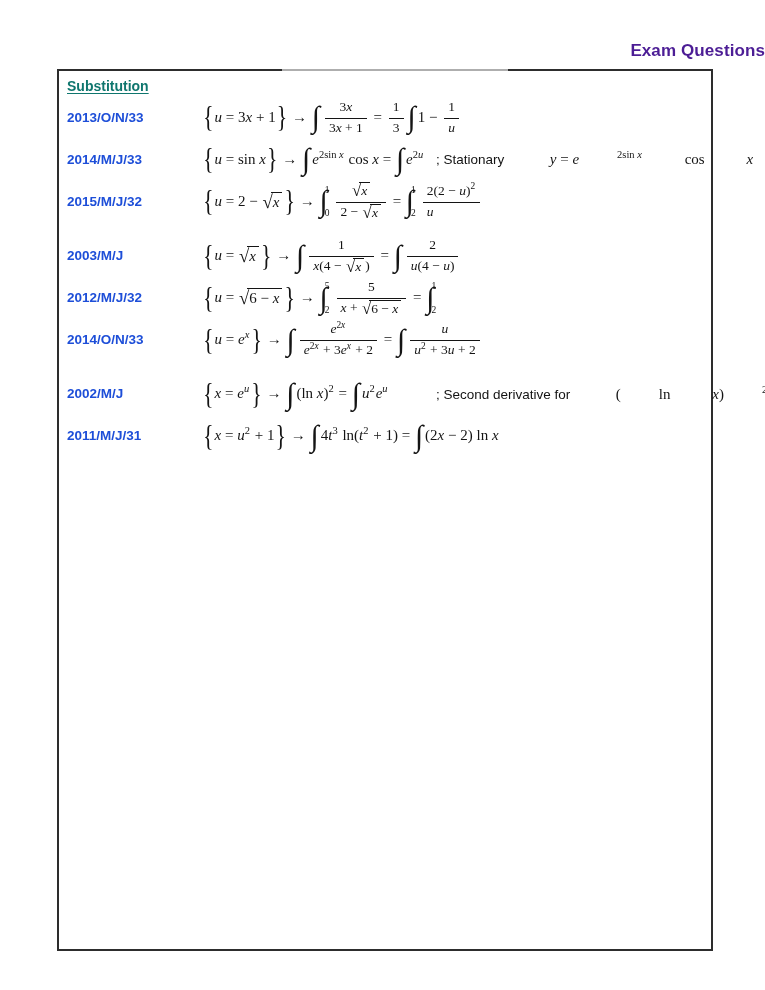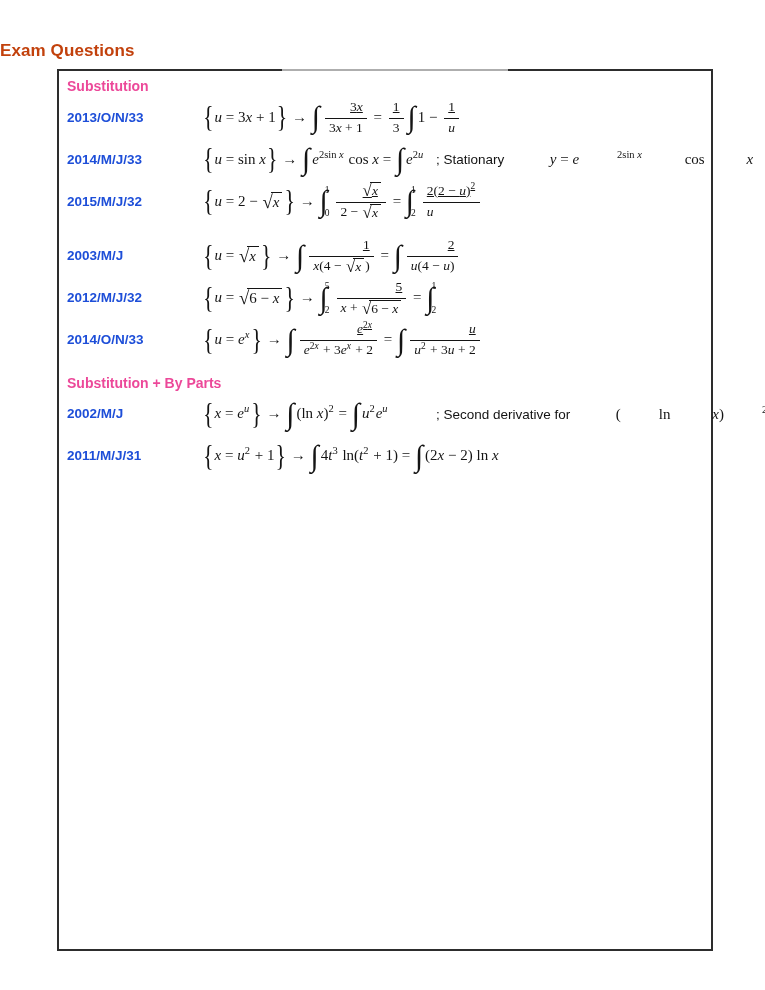--- a/index.html
+++ b/index.html
@@ -1,40 +1,40 @@
 <!DOCTYPE html>
 <html><head>
 <meta charset="utf-8">
 <style>
   html,body{margin:0;padding:0;background:#ffffff;}
   .page{position:relative;width:765px;height:990px;background:#ffffff;overflow:hidden;
         font-family:"Liberation Sans",sans-serif;color:#141414;}
-  .title{padding-top:41px;height:20px;text-align:left;font:700 17px/20px "Liberation Sans",sans-serif;
-         color:#c2410c;margin-bottom:8px;letter-spacing:.1px;}
+  .title{padding-top:41px;height:20px;text-align:right;font:700 17px/20px "Liberation Sans",sans-serif;
+         color:#4c1d95;margin-bottom:8px;letter-spacing:.1px;}
   .box{position:relative;margin-left:57px;width:656px;height:882px;box-sizing:border-box;
        border:2px solid #2d2d2d;padding:6px 14px 0 8px;background:#fff;}
   
   .border-fade{position:absolute;top:-2px;left:223px;width:226px;height:2px;background:#aeaeae;}
   .section{margin-bottom:14px;}
-  .section-heading{font:700 14px/18px "Liberation Sans",sans-serif;color:#ec4899;
-                   text-underline-offset:2px;margin-bottom:0;}
+  .section-heading{font:700 14px/18px "Liberation Sans",sans-serif;color:#0f766e;
+                   text-decoration:underline;text-underline-offset:2px;margin-bottom:0;}
   .row{position:relative;display:flex;align-items:center;min-height:40px;margin:2px 0;}
   .row-label{flex:none;width:135px;font:600 13.5px/17px "Liberation Sans",sans-serif;color:#1d4ed8;}
   .row-math{display:flex;align-items:center;font:15px/1.25 "Liberation Serif",serif;color:#141414;}
   .row-comment{position:absolute;left:369px;top:50%;transform:translateY(-50%);
                display:flex;align-items:center;font:15px/1.25 "Liberation Serif",serif;color:#141414;gap:38px;}
   .mtext,.mroman,.msans{white-space:pre;}
   .mtext i{font-style:italic;}
   .mroman{font-style:normal;}
   .msans{font:13.5px/17px "Liberation Sans",sans-serif;color:#131313;}
   .msup{position:relative;top:-0.45em;font-size:0.7em;display:inline-flex;align-items:center;margin:0 1px 0 0;}
   .frac{display:inline-flex;flex-direction:column;align-items:stretch;vertical-align:middle;
         margin:0 3px;font-size:13.5px;}
-  .fn{display:flex;justify-content:flex-end;align-items:center;border-bottom:1.3px solid #141414;
-      padding:1px 4px 2px;text-decoration:underline;}
+  .fn{display:flex;justify-content:center;align-items:center;border-bottom:1.3px solid #141414;
+      padding:1px 4px 2px;}
   .fd{display:flex;justify-content:flex-start;align-items:center;padding:1px 4px 0;}
   .sqrt{display:inline-flex;align-items:flex-end;margin:0 1px;}
   .rad{font-size:1.25em;line-height:1.05;}
   .sqc{display:inline-flex;align-items:center;border-top:1.4px solid #141414;
        padding:0 3px 0 2px;margin-left:-2px;}
   .mint{display:inline-flex;align-items:center;margin:0 2px 0 1px;}
   .ig{font-size:30px;line-height:30px;font-family:"Liberation Serif",serif;}
   .ilim{display:inline-flex;flex-direction:column;justify-content:space-between;height:33px;
         font-size:9.5px;line-height:1;margin-left:-3px;margin-right:2px;transform:translateY(1px);}
   .brace{font-size:22px;line-height:22px;transform:scaleY(1.3);margin:0 1px;
@@ -328,21 +328,20 @@
                   <span class="msup">
                     <span class="mtext">2</span>
                   </span>
                   <span class="mtext"> + 3<i>u</i> + 2</span>
                 </span>
               </span>
             </div>
           </div>
         </div>
         <div class="section">
-          <div class="section-heading">Substitution + By Parts</div>
           <div class="row">
             <div class="row-label">2002/M/J</div>
             <div class="row-math">
               <span class="brace">{</span>
               <span class="mtext"><i>x</i> = <i>e</i></span>
               <span class="msup">
                 <span class="mtext"><i>u</i></span>
               </span>
               <span class="brace">}</span>
               <span class="mtext"> → </span>

